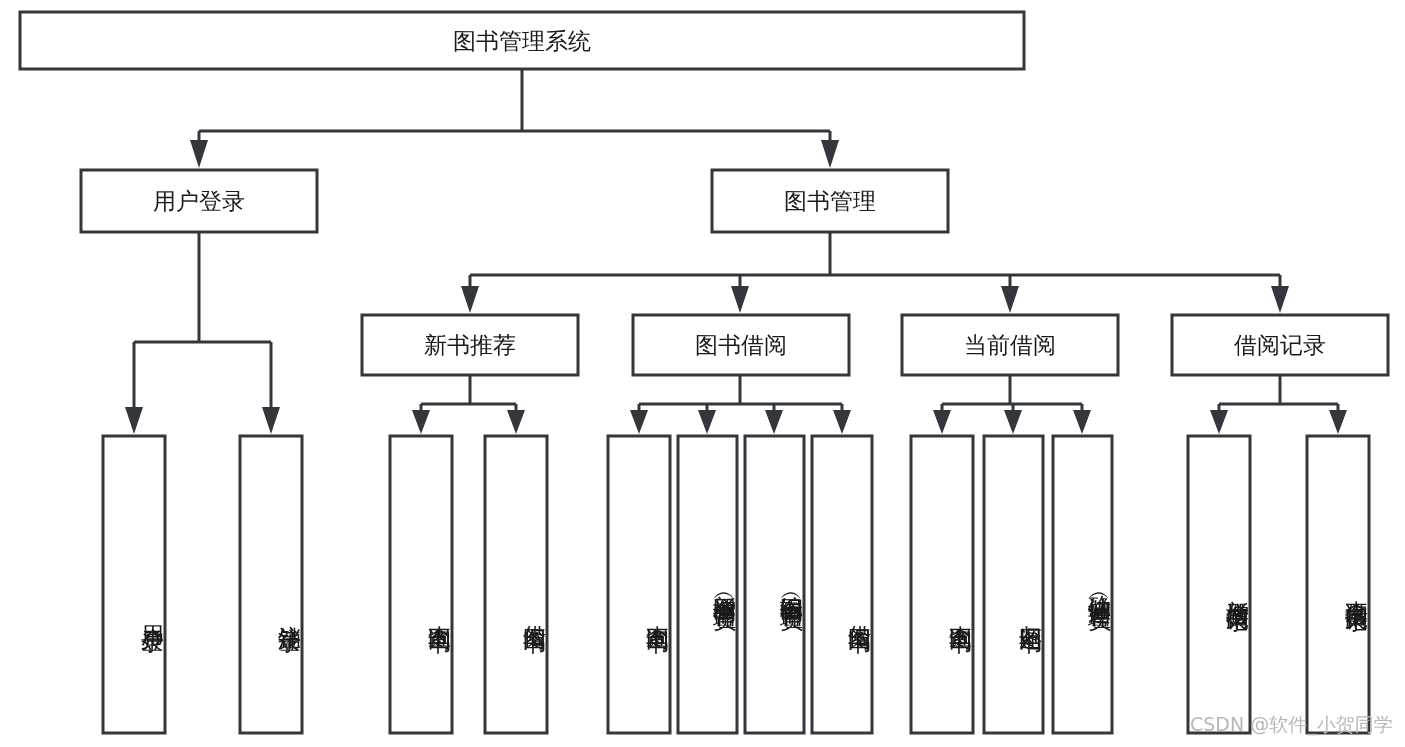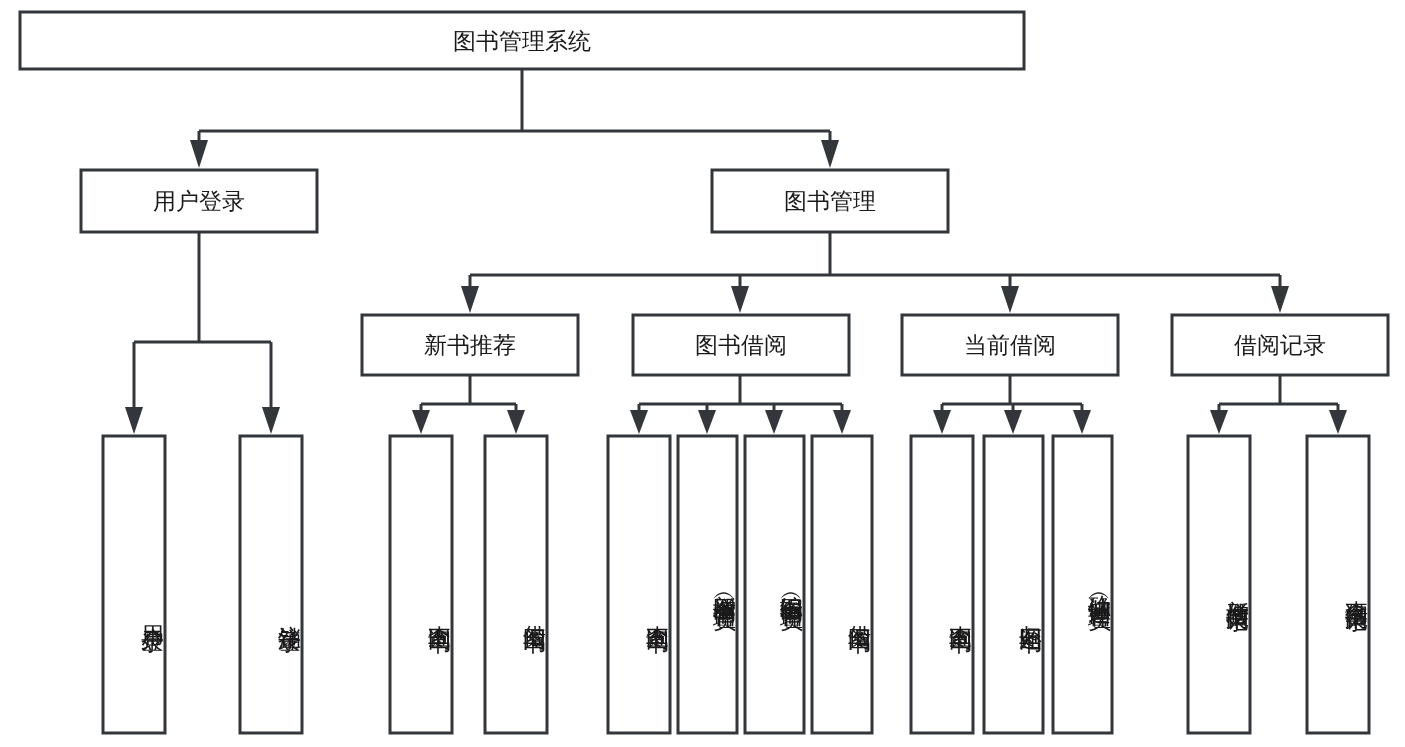--- a/index.html
+++ b/index.html
@@ -207,14 +207,15 @@
   <div class="node-label-v" style="left:608px; top:496px; width:62px; height:230px;">查询图书</div>
   <div class="node-label-v" style="left:678px; top:443px; width:59px; height:285px;">新增图书（管理员）</div>
   <div class="node-label-v" style="left:745px; top:443px; width:59px; height:285px;">编辑图书（管理员）</div>
   <div class="node-label-v" style="left:812px; top:496px; width:60px; height:230px;">借阅图书</div>
   <div class="node-label-v" style="left:911px; top:496px; width:62px; height:230px;">查询图书</div>
   <div class="node-label-v" style="left:984px; top:496px; width:59px; height:230px;">归还图书</div>
   <div class="node-label-v" style="left:1053px; top:443px; width:59px; height:285px;">确认归还（管理员）</div>
   <div class="node-label-v" style="left:1188px; top:455px; width:62px; height:265px;">新增借阅记录</div>
   <div class="node-label-v" style="left:1307px; top:455px; width:62px; height:265px;">查询借阅记录</div>
 
+  <div class="watermark">CSDN @软件_小贺同学</div>
 
 </div>
 
 </body></html>

